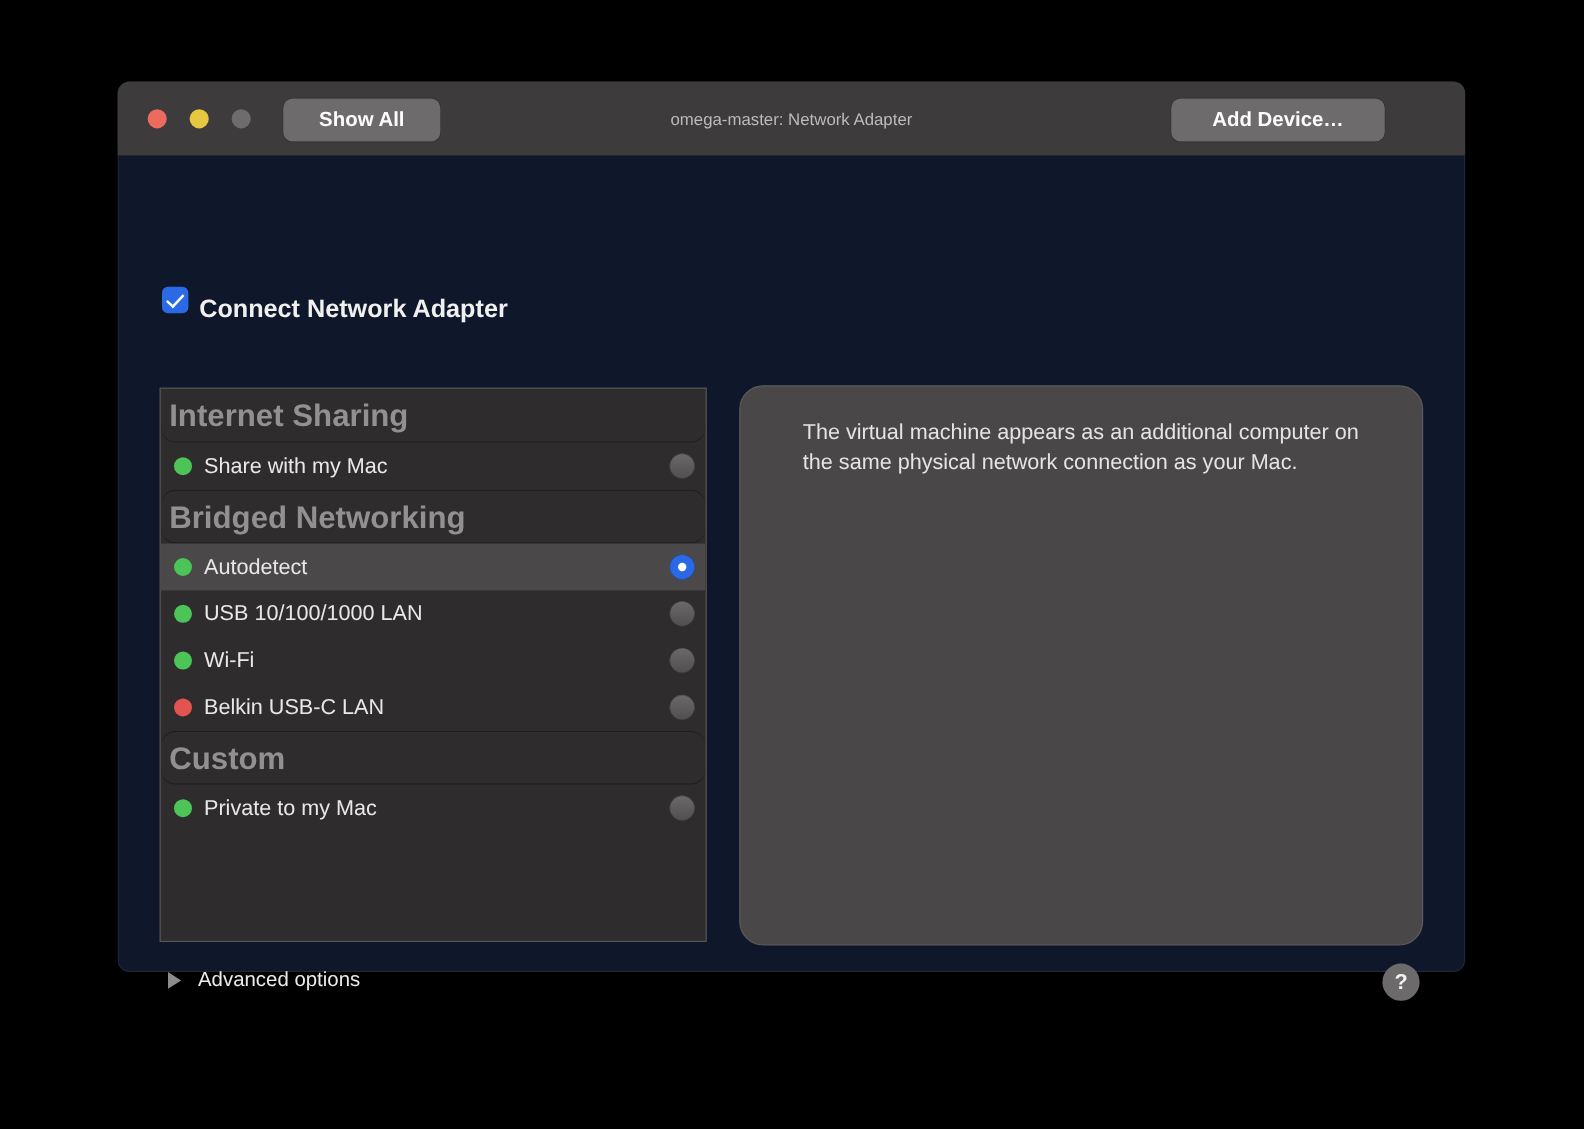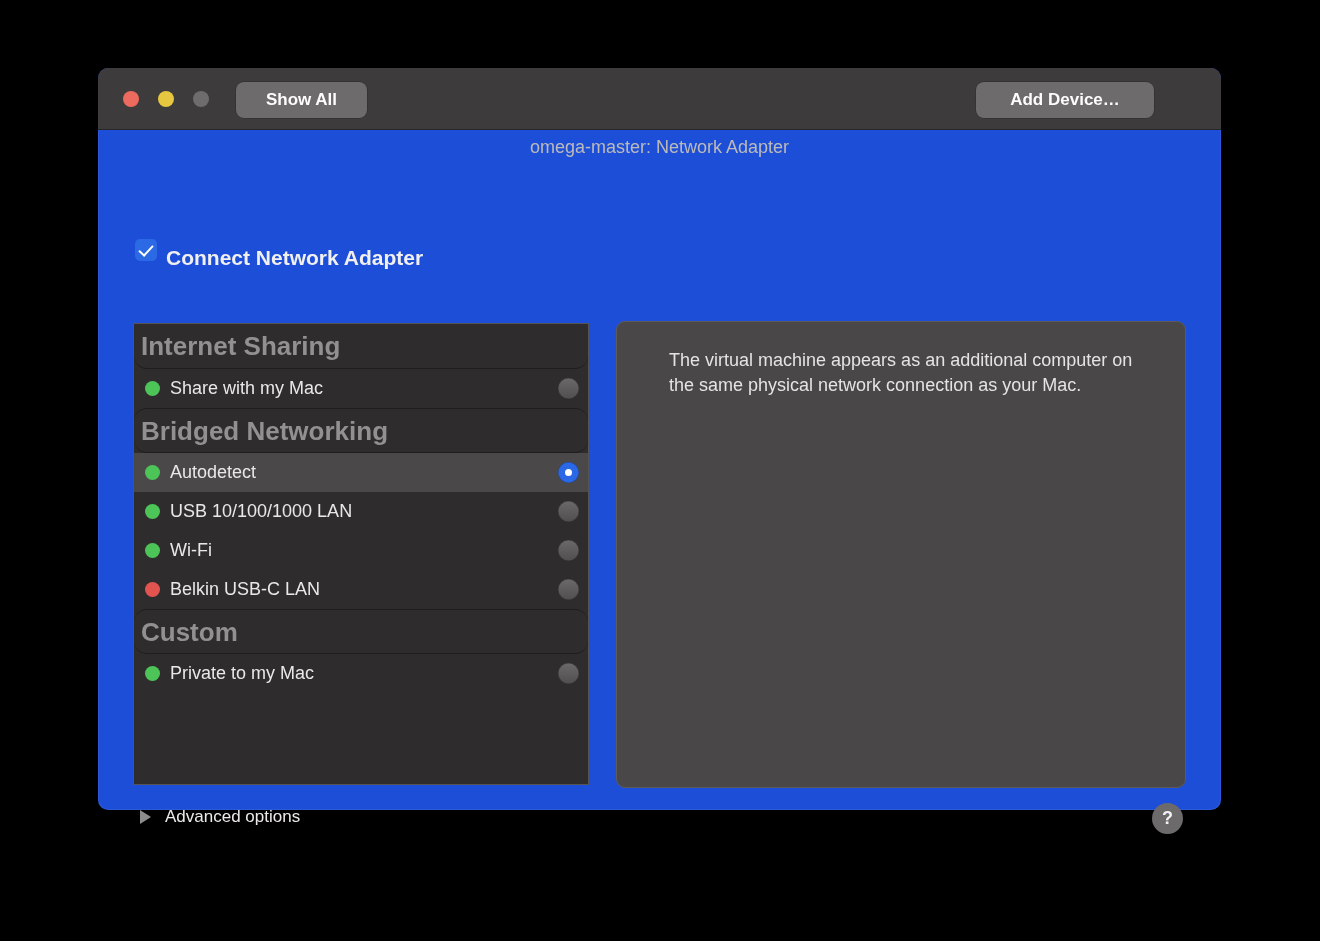--- a/index.html
+++ b/index.html
@@ -1,20 +1,20 @@
 <!DOCTYPE html>
 <html><head>
 <meta charset="utf-8">
 <style>
   * { margin:0; padding:0; box-sizing:border-box; }
   html,body { width:1320px; height:941px; background:#000; font-family:"Liberation Sans","DejaVu Sans",sans-serif; overflow:hidden; }
 
   .window {
     position:absolute; left:98px; top:68px; width:1123px; height:742px;
-    background:#1d4ed8; border-radius:10px;
+    background:#0f172a; border-radius:10px;
     box-shadow: inset 0 0 0 1px rgba(255,255,255,0.07);
   }
 
   
   .titlebar {
     position:relative; height:62px; background:#3d3b3b;
     border-radius:10px 10px 0 0; border-bottom:1px solid #272525;
   }
   .traffic-lights { position:absolute; left:25px; top:23px; display:flex; gap:19px; }
   .light { width:16px; height:16px; border-radius:50%; }
@@ -22,21 +22,21 @@
     position:absolute; top:14px; height:36px; border:none; border-radius:8px;
     background:#6d6b6b; color:#fdfdfd; font-size:17px; font-weight:600;
     font-family:inherit; display:flex; align-items:center; justify-content:center;
     box-shadow: 0 0 0 0.5px rgba(0,0,0,0.25);
   }
   .show-all { left:138px; width:131px; }
   .add-device { right:67px; width:178px; }
   .window-title {
     position:absolute; left:0; right:0; top:0; height:62px;
     display:flex; align-items:center; justify-content:center;
-    color:#bcbaba; font-size:18px; pointer-events:none;margin-top:48px;
+    color:#bcbaba; font-size:14px; pointer-events:none;
   }
 
   
   .content { position:relative; width:100%; height:680px; }
 
   .connect-row { position:absolute; left:37px; top:100px; display:flex; align-items:center; }
   .checkbox {
     width:22px; height:22px; border-radius:5px; background:#2c6ae5;
     position:relative; margin-right:9px;
   }
@@ -77,21 +77,21 @@
   }
   .radio.on { background:#2b68e6; }
   .radio.on::after {
     content:""; position:absolute; left:7px; top:7px; width:7px; height:7px;
     border-radius:50%; background:#fff;
   }
 
   
   .description-panel {
     position:absolute; left:518px; top:191px; width:570px; height:467px;
-    background:#494747; border:1px solid #5c5a5a; border-radius:9px;
+    background:#494747; border:1px solid #5c5a5a; border-radius:20px;
   }
   .description-text {
     margin:26px 30px 0 52px; width:482px;
     color:#e5e3e3; font-size:18px; line-height:25px;
   }
 
   
   .advanced-row { position:absolute; left:42px; top:675px; display:flex; align-items:center; height:24px; }
   .disclosure-triangle {
     width:0; height:0; border-left:11px solid #8d8b8b;

